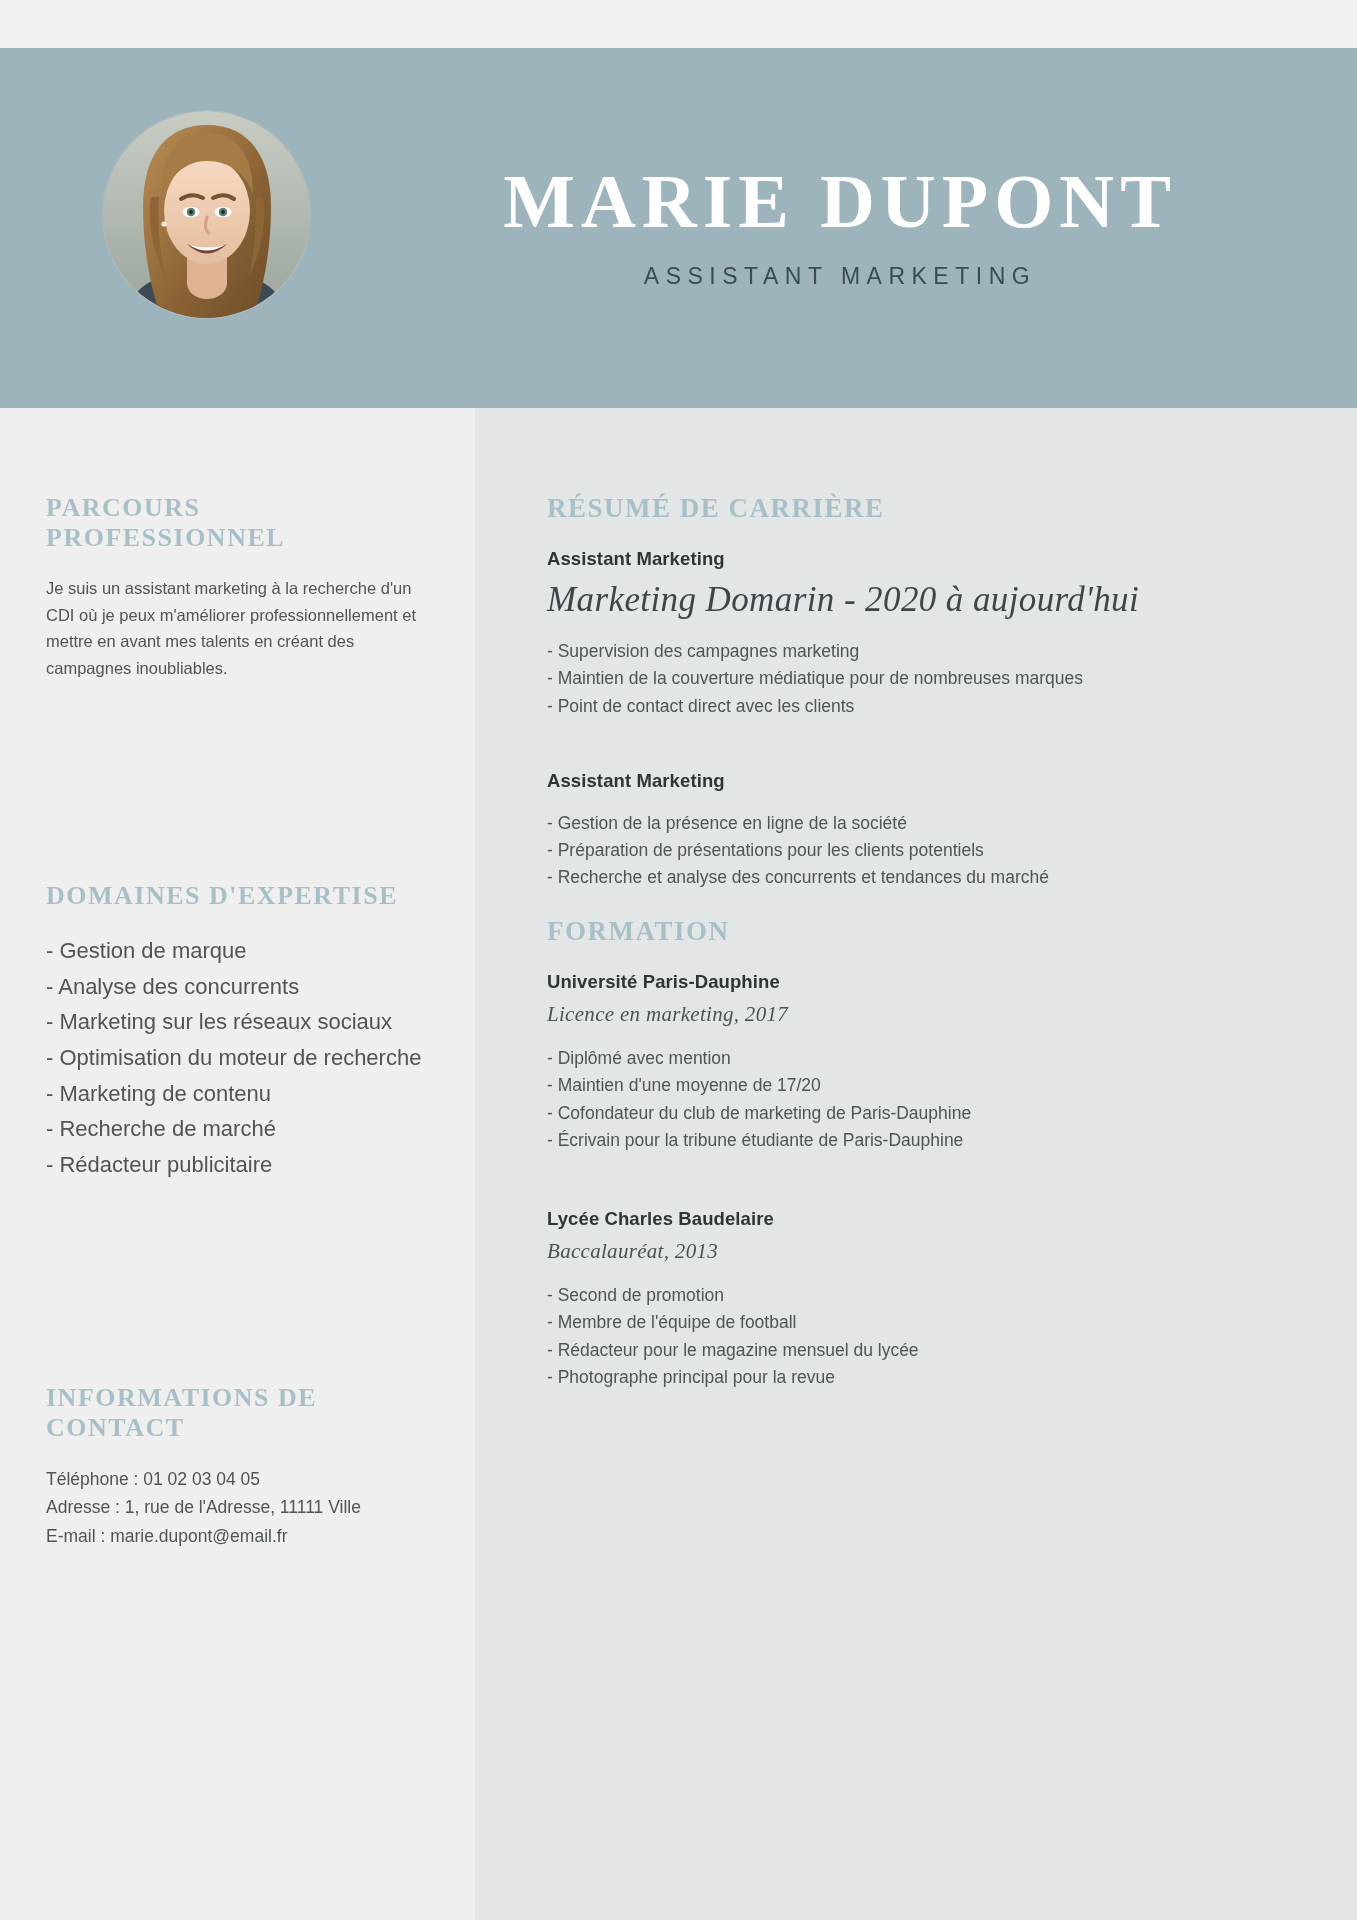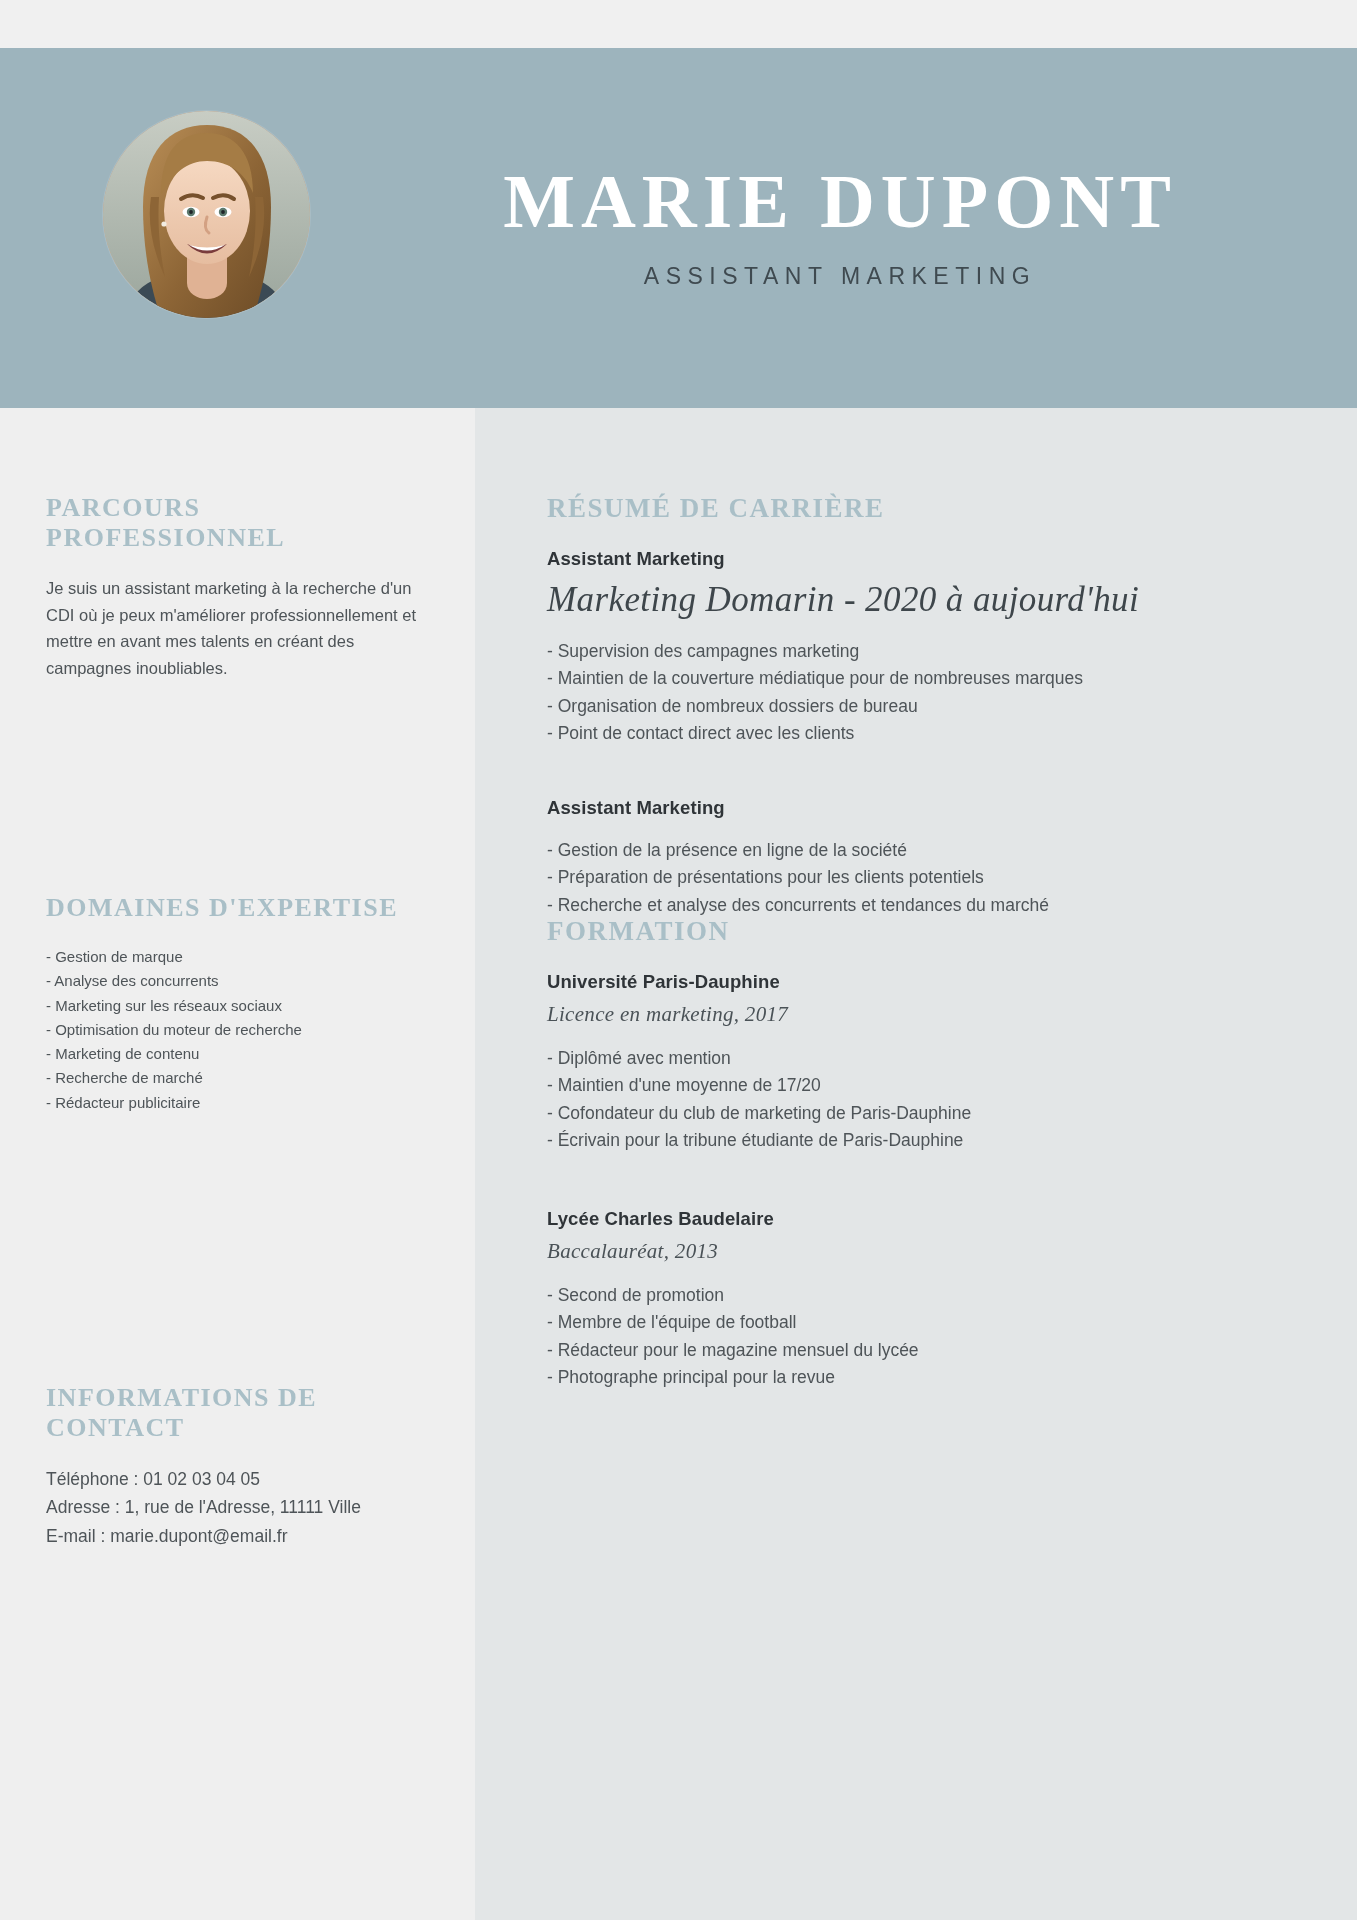--- a/index.html
+++ b/index.html
@@ -105,38 +105,38 @@
     color: #a9bfc7;
     letter-spacing: 1.5px;
     margin: 0;
   }
   .sidebar .sec-heading { font-size: 26px; }
   .main .sec-heading { font-size: 27px; }
 
   
   .sb-block { position: absolute; left: 46px; width: 400px; }
   #block-parcours { top: 85px; }
-  #block-expertise { top: 473px; margin-top: 12px; }
+  #block-expertise { top: 473px; }
   #block-contact { top: 975px; }
 
   .sb-paragraph {
     margin: 22px 0 0 0;
     font-size: 16.5px;
     line-height: 1.62;
     color: #4e5458;
     width: 378px;
   }
 
   .sb-list {
     list-style: none;
     margin: 22px 0 0 0;
     padding: 0;
   }
   .sb-list li {
-    font-size: 15px;
+    font-size: 22px;
     line-height: 1.62;
     color: #4e5458;
     white-space: nowrap;
   }
 
   .sb-contact-lines {
     margin: 22px 0 0 0;
   }
   .sb-contact-lines div {
     font-size: 17.5px;
@@ -292,21 +292,20 @@
 
     <div class="mn-block" id="block-resume">
       <h2 class="sec-heading">RÉSUMÉ DE CARRIÈRE</h2>
 
       <div class="entry first">
         <div class="entry-role">Assistant Marketing</div>
         <div class="entry-company">Marketing Domarin - 2020 à aujourd'hui</div>
         <ul class="entry-list">
           <li>- Supervision des campagnes marketing</li>
           <li>- Maintien de la couverture médiatique pour de nombreuses marques</li>
-          <li>- Organisation de nombreux dossiers de bureau</li>
           <li>- Point de contact direct avec les clients</li>
         </ul>
       </div>
 
       <div class="entry" style="margin-top:50px;">
         <div class="entry-role">Assistant Marketing</div>
         <ul class="entry-list">
           <li>- Gestion de la présence en ligne de la société</li>
           <li>- Préparation de présentations pour les clients potentiels</li>
           <li>- Recherche et analyse des concurrents et tendances du marché</li>

